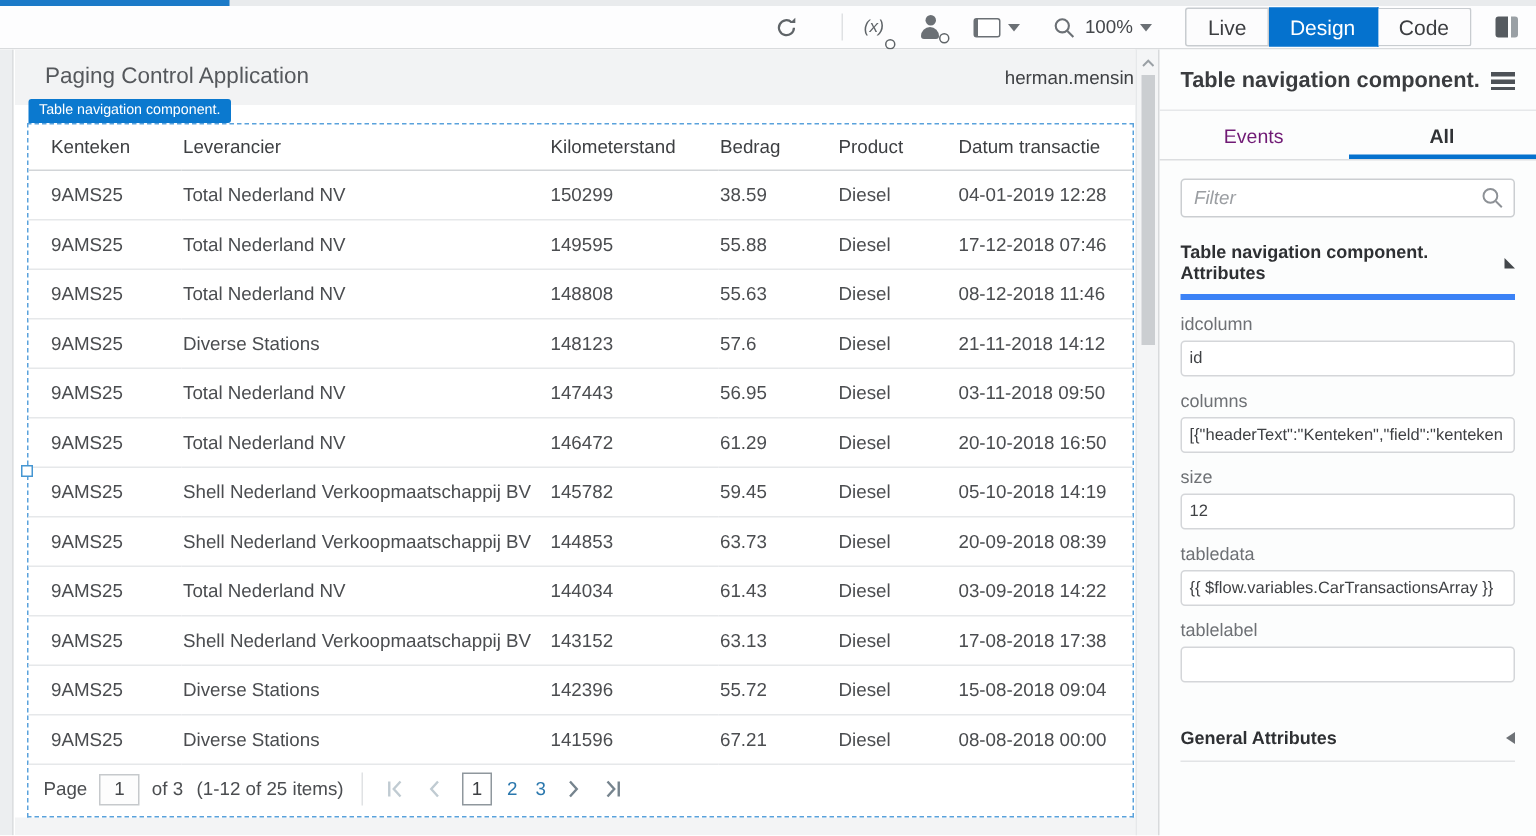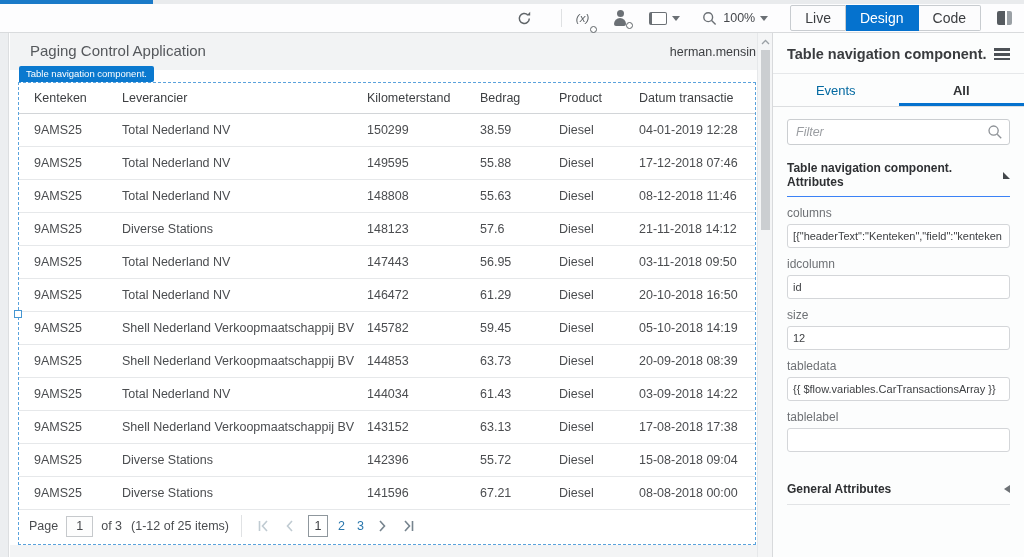--- a/index.html
+++ b/index.html
@@ -99,31 +99,31 @@
 
   
   .panel { position:absolute; left:772px; top:0; width:252px; height:524px; background:#fcfdfd; border-left:1px solid #d8dadc; }
   .panel-header { display:flex; justify-content:space-between; align-items:center; padding:13px 14px 11px 14px; border-bottom:1px solid #e6e8ea; }
   .panel-title { font-size:14.5px; font-weight:bold; color:#3a3c3f; }
   .icon-menu { display:flex; flex-direction:column; gap:2px; width:16px; cursor:pointer; }
   .icon-menu span { display:block; height:2.5px; background:#4d5257; }
   .icon-menu span:first-child { height:3px; }
   .tabs { display:flex; height:33px; border-bottom:1px solid #dcdee0; }
   .tab { flex:1; display:flex; align-items:center; justify-content:center; font-size:13px; cursor:pointer; }
-  .tab.events { color:#0369a1; }
+  .tab.events { color:#701a75; }
   .tab.all { color:#303235; font-weight:bold; box-shadow:inset 0 -3px 0 #0572ce; }
   .filter-wrap { margin:12px 14px 0 14px; position:relative; }
   .filter-input {
     width:100%; height:26px; border:1px solid #cbced1; border-radius:3px;
     padding:0 28px 0 8px; font-size:12.5px; color:#45474a; background:#fff;
     font-family:"Liberation Sans", sans-serif;
   }
   .filter-input::placeholder { font-style:italic; color:#9b9ea2; }
   .filter-search { position:absolute; right:7px; top:5px; }
-  .section-header { margin:16px 14px 0 14px; display:flex; justify-content:space-between; align-items:center; padding-bottom:7px; border-bottom:1px solid #3b82f6; }
+  .section-header { margin:16px 14px 0 14px; display:flex; justify-content:space-between; align-items:center; padding-bottom:7px; border-bottom:4px solid #3b82f6; }
   .section-title { font-size:12px; font-weight:bold; color:#2e3033; }
   .tri-expanded { width:0; height:0; border-right:7px solid transparent; border-bottom:7px solid #43474b; }
   .tri-collapsed { width:0; height:0; border-top:4.5px solid transparent; border-bottom:4.5px solid transparent; border-right:6px solid #6e7276; }
   .fields { margin-top:2px; }
   .field { margin:9px 14px 0 14px; }
   .field-label { font-size:12px; color:#6e7175; margin-bottom:4px; }
   .field-input {
     width:100%; height:24px; border:1px solid #d4d6d9; border-radius:3px;
     padding:0 5px; font-size:11px; color:#3f4144; background:#fff;
     font-family:"Liberation Sans", sans-serif; white-space:nowrap; overflow:hidden;
@@ -370,22 +370,22 @@
             <circle cx="6.6" cy="6.6" r="4.6" fill="none" stroke="#8d9196" stroke-width="1.3"></circle>
             <line x1="10.2" y1="10.2" x2="14.2" y2="14.2" stroke="#8d9196" stroke-width="1.3"></line>
           </svg>
       </span>
     </div>
     <div class="section-header">
       <span class="section-title">Table navigation component. Attributes</span>
       <span class="tri-expanded"></span>
     </div>
     <div class="fields">
+        <div class="field"><div class="field-label">idcolumn</div><input class="field-input" value="id" style=""></div>
         <div class="field"><div class="field-label">columns</div><input class="field-input" value="[{&quot;headerText&quot;:&quot;Kenteken&quot;,&quot;field&quot;:&quot;kenteken" style=""></div>
-        <div class="field"><div class="field-label">idcolumn</div><input class="field-input" value="id" style=""></div>
         <div class="field"><div class="field-label">size</div><input class="field-input" value="12" style=""></div>
         <div class="field"><div class="field-label">tabledata</div><input class="field-input" value="{{ $flow.variables.CarTransactionsArray }}" style=""></div>
         <div class="field"><div class="field-label">tablelabel</div><input class="field-input" style=""></div>
       </div>
     <div class="general-header">
       <span class="section-title">General Attributes</span>
       <span class="tri-collapsed"></span>
     </div>
   </div>
 </div>

